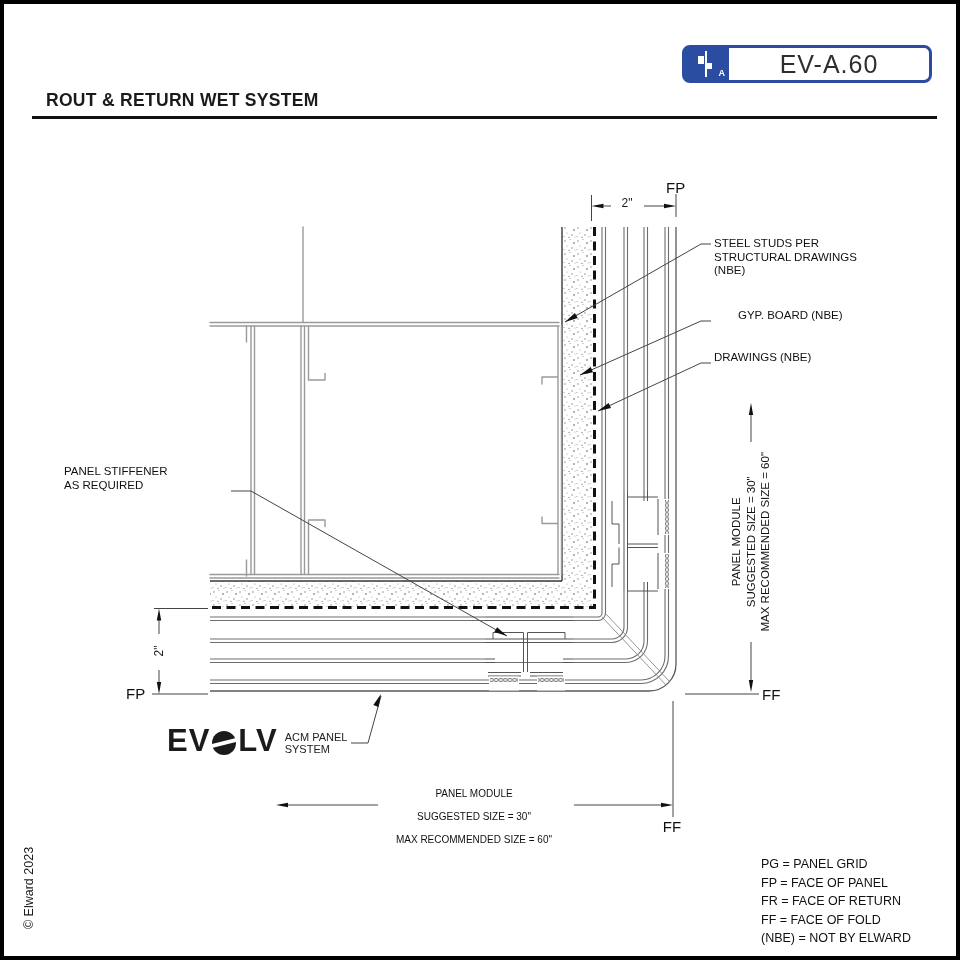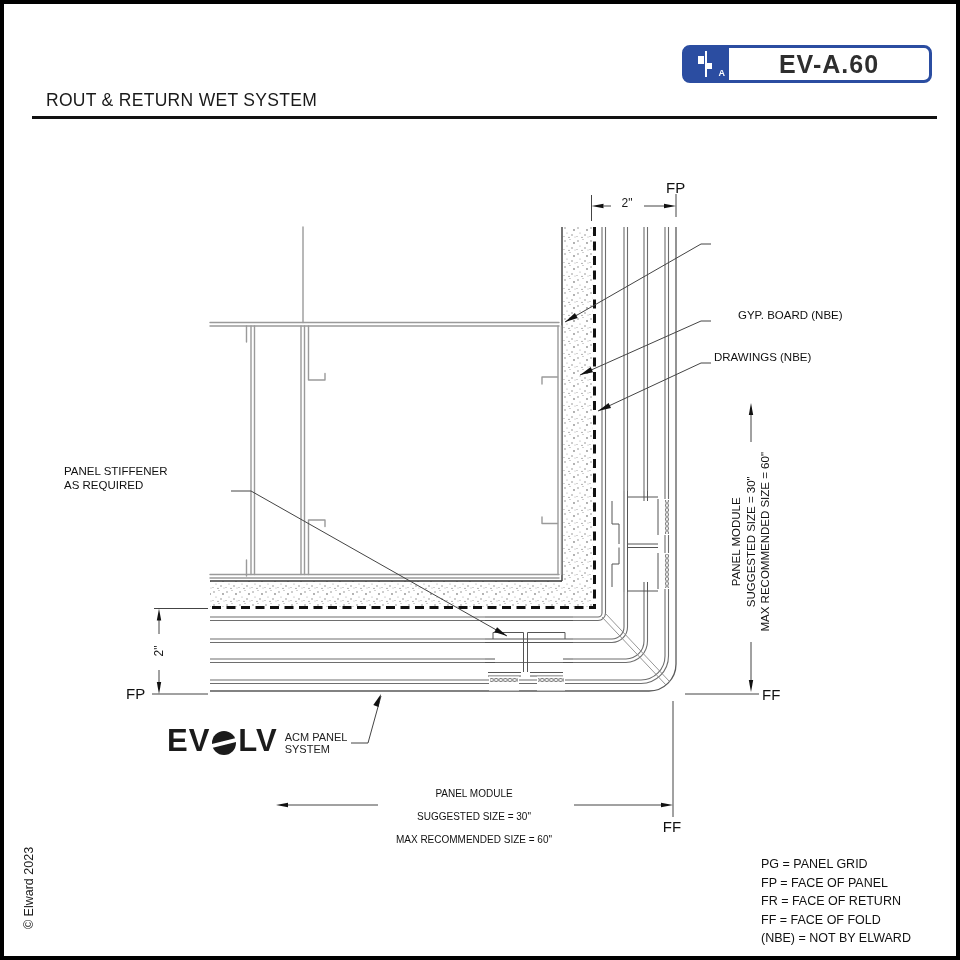--- a/index.html
+++ b/index.html
@@ -1,32 +1,32 @@
 <!DOCTYPE html>
 <html><head>
 <meta charset="utf-8">
 <style>
   html,body{margin:0;padding:0;background:#e8e8e8;}
   #page{position:relative;width:960px;height:960px;background:#ffffff;
         box-sizing:border-box;border:4px solid #000;overflow:hidden;
         font-family:"Liberation Sans",sans-serif;color:#1a1a1a;}
   .abs{position:absolute;}
   .pre{white-space:pre-line;}
-  #title{left:42px;top:86px;font-size:17.5px;font-weight:normal;letter-spacing:.3px;text-align:right;}
+  #title{left:42px;top:86px;font-size:17.5px;font-weight:bold;letter-spacing:.3px;text-align:right;}
   #title-rule{left:28px;top:112px;width:905px;height:3px;background:#111;}
   
   #badge{left:678px;top:41px;width:250px;height:38px;border:3px solid #2b4da1;
          border-radius:8px;box-sizing:border-box;display:flex;background:#fff;}
   #badge-iconbox{width:44px;background:#2b4da1;border-radius:3px 0 0 3px;position:relative;}
   .bi-line{position:absolute;left:20px;top:3px;width:2px;height:26px;background:#fff;}
   .bi-rect1{position:absolute;left:13px;top:8px;width:6px;height:8px;background:#fff;}
   .bi-rect2{position:absolute;left:22px;top:15px;width:5px;height:6px;background:#fff;}
   .bi-a{position:absolute;right:4px;bottom:2px;font-size:9px;font-weight:bold;color:#fff;}
   #badge-code{flex:1;display:flex;align-items:center;justify-content:center;
-              font-size:25px;color:#2e2e2e;letter-spacing:1px;font-weight:700;}
+              font-size:25px;color:#2e2e2e;letter-spacing:1px;font-weight:400;}
   
   .note{font-size:11.5px;line-height:13.5px;color:#111;}
   .lab{font-size:15px;color:#111;}
   #note-studs{left:710px;top:233px;}
   #note-gyp{left:734px;top:305px;}
   #note-membrane{left:710px;top:347px;}
   #note-stiffener{left:60px;top:461px;width:158px;text-align:left;}
   #fp-top{left:662px;top:175px;}
   #dim-top{left:603px;top:192px;width:40px;text-align:center;font-size:12px;}
   #fp-left{left:122px;top:681px;}
@@ -205,20 +205,23 @@
       <span class="bi-line"></span>
         <span class="bi-rect1"></span>
         <span class="bi-rect2"></span>
       <span class="bi-a">A</span>
     </div>
     <div id="badge-code">EV-A.60</div>
   </div>
 
   <div class="abs lab" id="fp-top">FP</div>
   <div class="abs" id="dim-top">2"</div>
+  <div class="abs note pre" id="note-studs">STEEL STUDS PER
+STRUCTURAL DRAWINGS
+(NBE)</div>
   <div class="abs note" id="note-gyp">GYP. BOARD (NBE)</div>
   <div class="abs note" id="note-membrane">DRAWINGS (NBE)</div>
   <div class="abs note pre" id="note-stiffener">PANEL STIFFENER
 AS REQUIRED</div>
   <div class="abs note pre" id="module-right">PANEL MODULE
 SUGGESTED SIZE = 30"
 MAX RECOMMENDED SIZE = 60"</div>
   <div class="abs lab" id="ff-right">FF</div>
   <div class="abs lab" id="fp-left">FP</div>
   <div class="abs" id="dim-left">2"</div>

